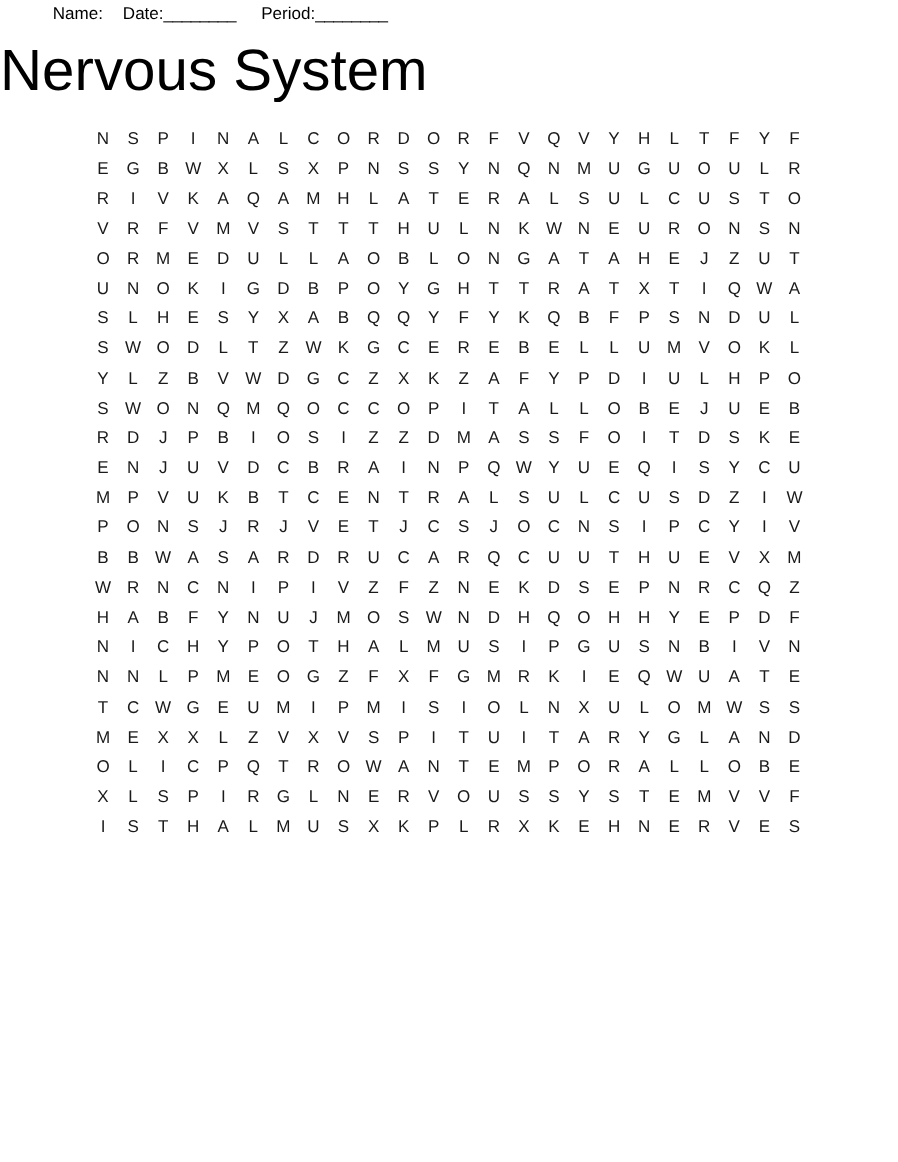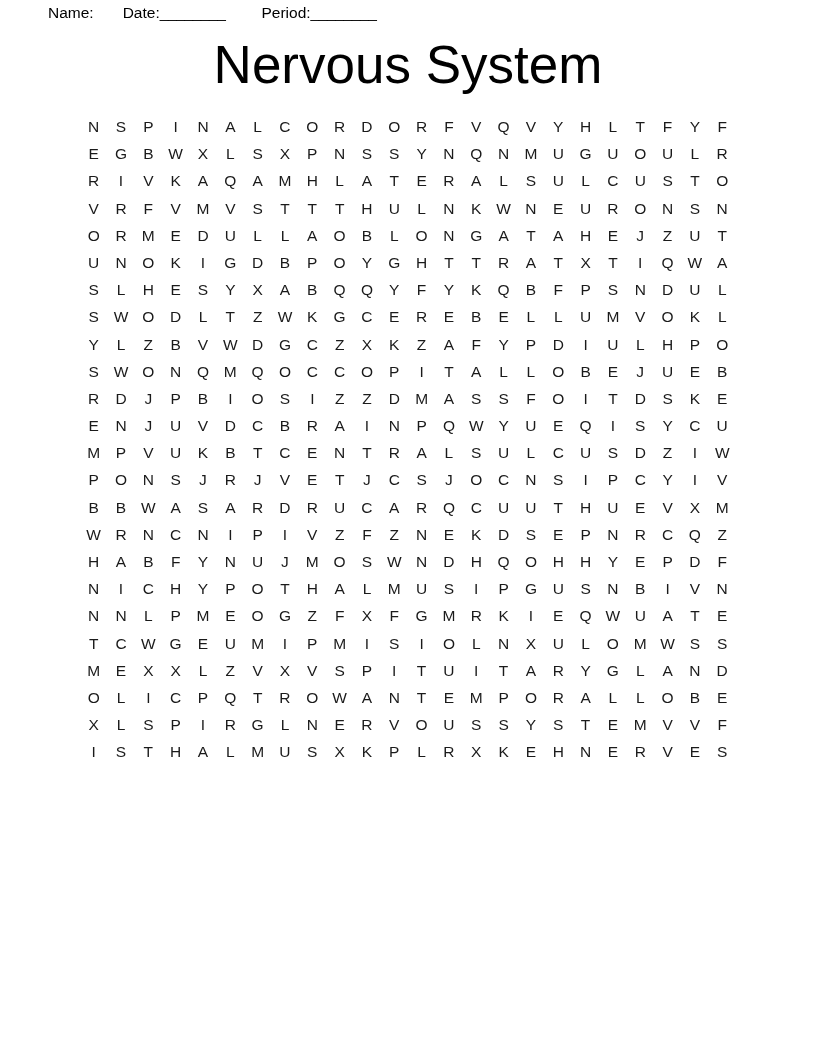--- a/index.html
+++ b/index.html
@@ -36,30 +36,30 @@
     line-height: 18px;
   }
   .field-label {
     font-size: 15.5px;
   }
   .field-rule {
     font-size: 15.5px;
     letter-spacing: -0.4px;
   }
   .field-name   { margin-left: 48px; }
-  .field-date   { margin-left: 29px; }
-  .field-period { margin-left: 36px; }
+  .field-date   { margin-left: 18px; }
+  .field-period { margin-left: 23px; }
 
   
   .puzzle-title {
     position: absolute;
     top: 36px;
     left: 0;
     width: 816px;
-    text-align: center;
+    text-align: left;
     font-size: 53px;
     font-weight: normal;
     line-height: 58px;
     letter-spacing: 0px;
     margin: 0;
   }
 
   
   .grid-wrap {
     position: absolute;

